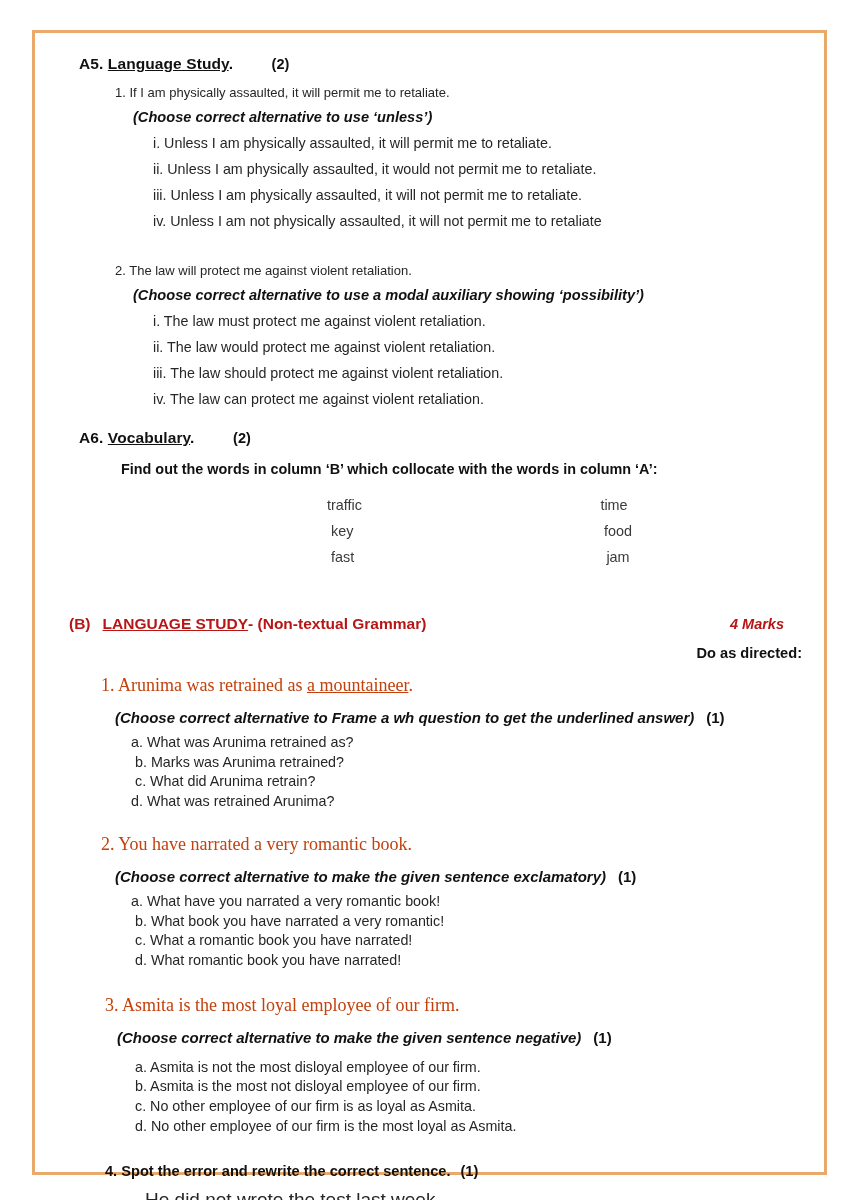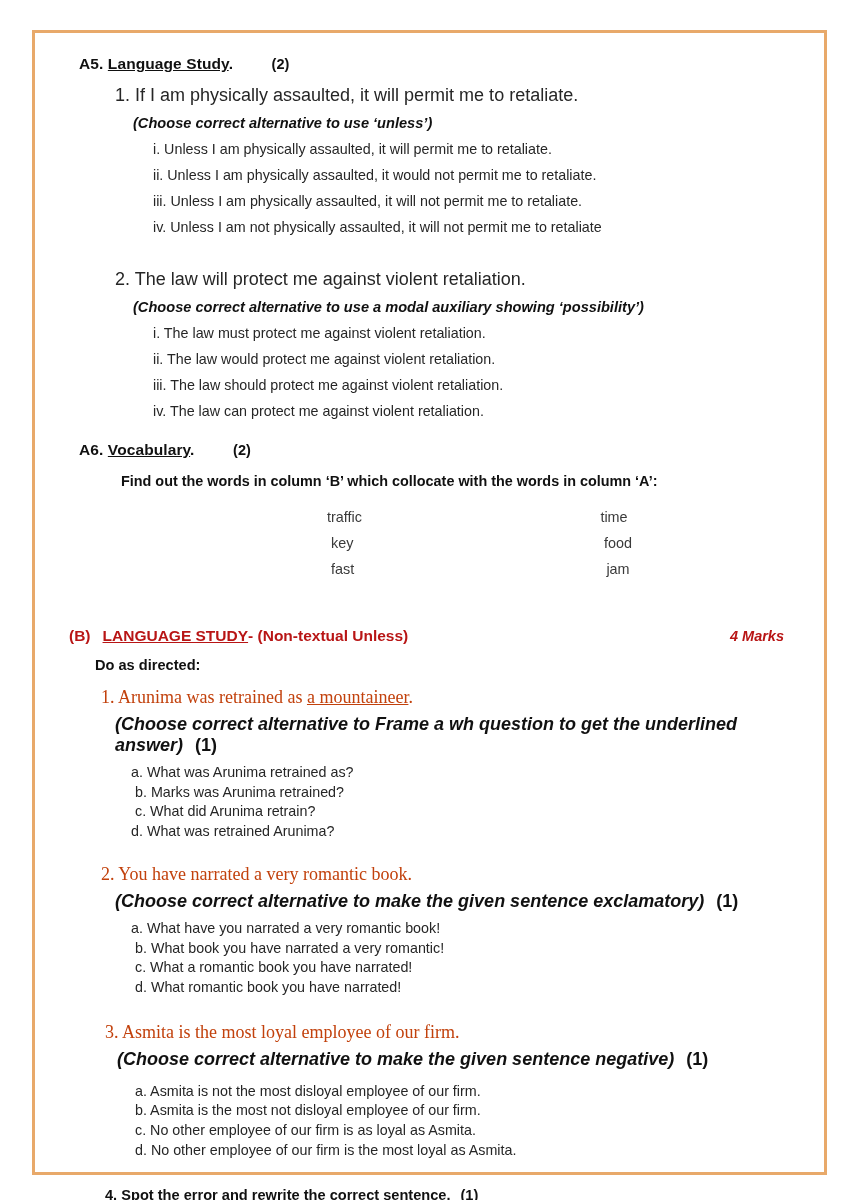--- a/index.html
+++ b/index.html
@@ -38,21 +38,21 @@
     font-size: 15.5px;
     font-weight: bold;
     color: #111;
     margin: 6px 0 0 22px;
     letter-spacing: .1px;
   }
   .sec-head .u { text-decoration: underline; }
   .sec-head .marks { font-weight: bold; margin-left: 34px; font-size: 14.5px; }
 
   .q-line {
-    font-size: 18px;
+    font-size: 13px;
     margin-left: 58px;
     margin-top: 12px;
     color: #262626;
   }
   .instr {
     font-size: 14.6px;
     font-style: italic;
     font-weight: bold;
     margin-left: 76px;
     margin-top: 9px;
@@ -110,38 +110,39 @@
     font-size: 14.5px;
     margin-right: 18px;
     white-space: nowrap;
   }
   .do-as {
     font-size: 14.6px;
     font-weight: bold;
     margin-left: 38px;
     margin-top: 12px;
     color: #111;
+    text-align: right;
   }
 
   .bq {
     margin-top: 14px;
   }
   .bq-stem {
     font-size: 18px;
     margin-left: 44px;
     color: #c2410c;
     font-family: Liberation Serif, serif;
   }
   .bq-stem .u { text-decoration: underline; }
   .bq-instr {
-    font-size: 18px;
+    font-size: 15px;
     font-style: italic;
     font-weight: bold;
     margin-left: 58px;
-    margin-top: 6px;
+    margin-top: 13px;
     color: #111;
   }
   .bq-instr .mk { font-style: normal; margin-left: 12px; }
   .bq-opts { margin-top: 7px; }
   .bq-opt {
     font-size: 14.3px;
     margin-left: 74px;
     line-height: 1.38;
     color: #262626;
   }
@@ -214,21 +215,21 @@
       <tr>
         <td class="cA">fast</td>
         <td class="cB">jam</td>
       </tr>
     </tbody>
       </table>
 
     <div class="partB-head">
       <span class="lbl">(B)</span>
       <span class="u">LANGUAGE STUDY</span>
-        <span>- (Non-textual Unless)</span>
+        <span>- (Non-textual Grammar)</span>
       <span class="spacer"></span>
       <span class="marks-right">4 Marks</span>
     </div>
 
     <div class="do-as">Do as directed:</div>
 
     <div class="bq">
       <div class="bq-stem">
         <span>1.</span>
         <span>Arunima was retrained as </span><span class="u">a mountaineer</span><span>.</span>

